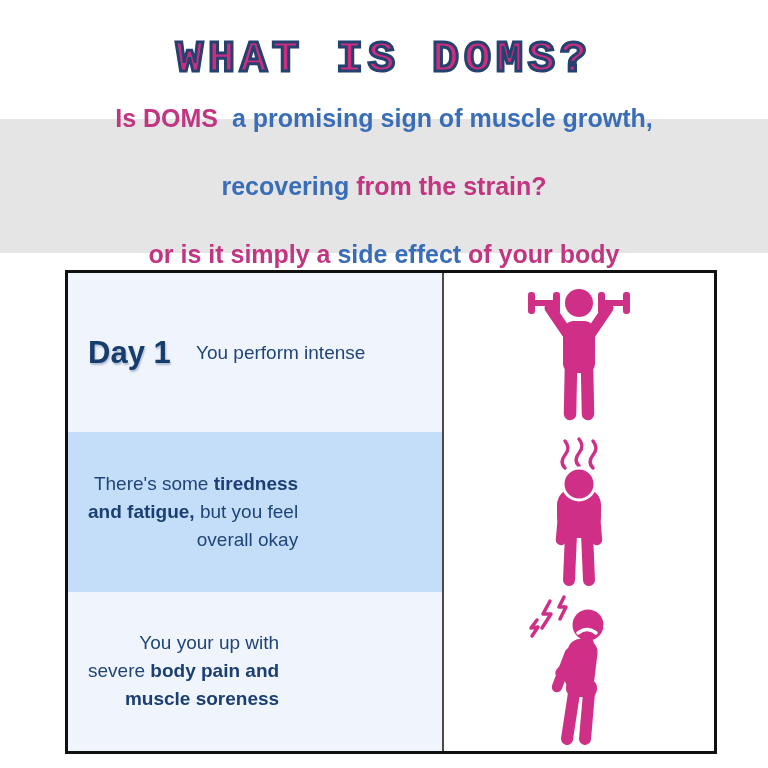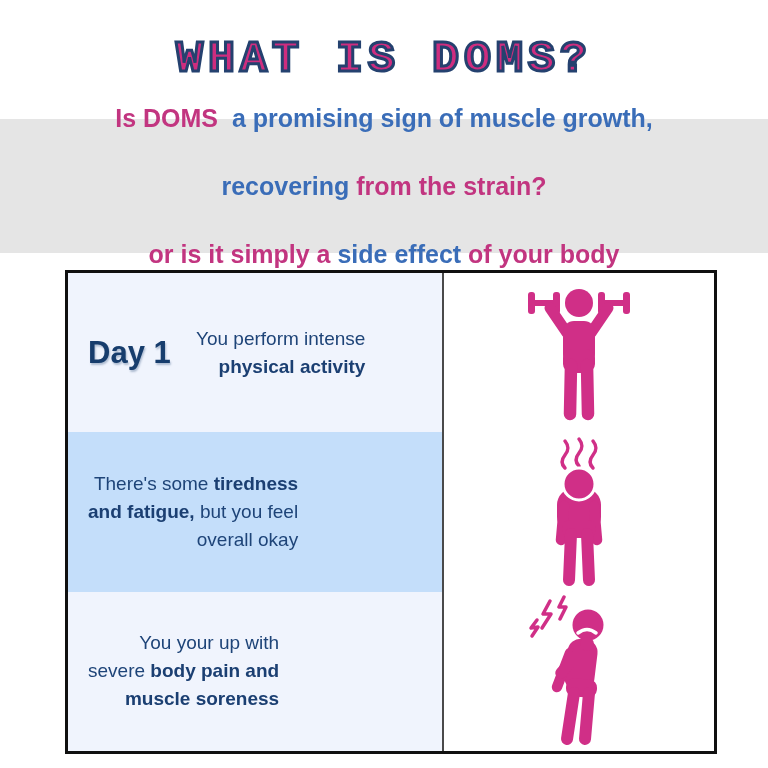--- a/index.html
+++ b/index.html
@@ -95,21 +95,21 @@
   <div class="line"><span class="seg-pink">Is DOMS </span><span class="seg-blue"> a promising sign of muscle growth,</span></div>
   <div class="line"><span class="seg-blue">recovering </span><span class="seg-pink">from the strain?</span></div>
   <div class="line"><span class="seg-pink">or is it simply a </span><span class="seg-blue">side effect </span><span class="seg-pink">of your body</span></div>
 </div>
 
 <div class="doms-table">
 
   <div class="cell text-cell row-a row-0">
     <div class="day-label">Day 1</div>
     <div class="desc"><span>You perform intense
-</span><b>physical activity</b><span></span></div>
+</span><span></span></div>
   </div>
 
   <div class="cell icon-cell row-0">
     <svg width="150" height="140" viewBox="0 0 150 140">
       <g>
         <circle class="fig" cx="75" cy="20" r="14"></circle>
 
         <rect class="fig" x="27" y="17" width="27" height="6" rx="2"></rect>
         <rect class="fig" x="24" y="9" width="7" height="22" rx="3"></rect>
         <rect class="fig" x="49" y="9" width="7" height="22" rx="3"></rect>

